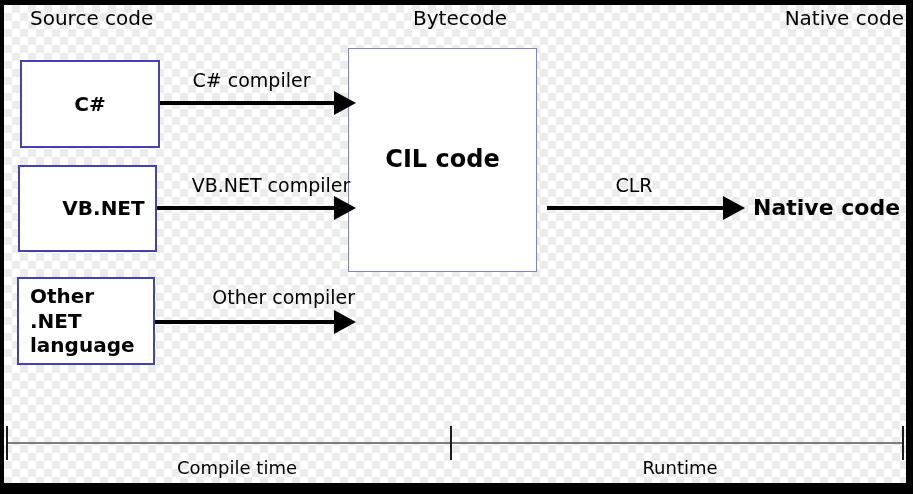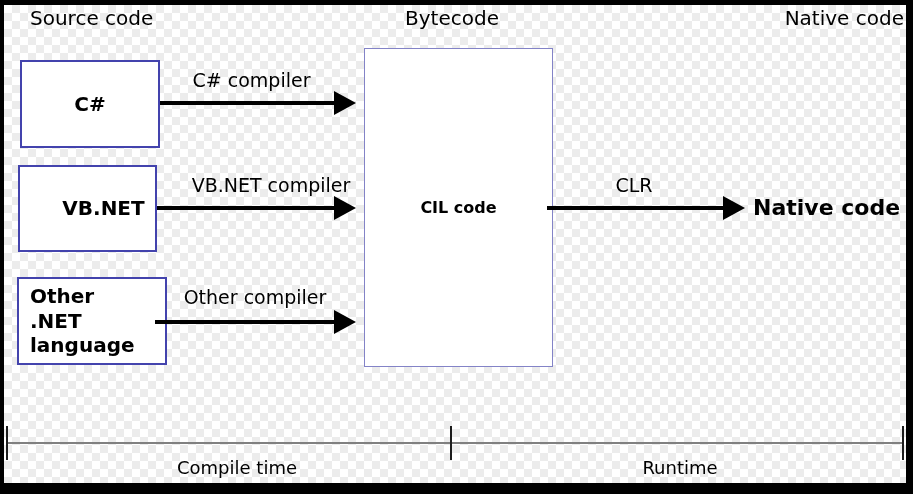--- a/index.html
+++ b/index.html
@@ -26,40 +26,40 @@
   }
 
   .abs { position: absolute; }
 
   .header {
     top: 0;
     font-size: 20px;
     line-height: 26px;
     white-space: nowrap;
   }
-  .header-bytecode { left: 401px; width: 110px; text-align: left; }
+  .header-bytecode { left: 401px; width: 110px; text-align: center; }
   .header-source  { left: 26px; }
   .header-native  { right: 2px; }
 
   .node {
     background: #ffffff;
     border: 2px solid #4343ad;
     display: flex;
     align-items: center;
     justify-content: center;
     font-weight: bold;
     font-size: 20px;
     line-height: 1.22;
   }
   .node-csharp { left: 16px;  top: 55px;  width: 140px; height: 88px; }
   .node-vbnet  { left: 14px;  top: 160px; width: 139px; height: 87px; padding-left: 32px; }
-  .node-other  { left: 13px;  top: 272px; width: 150px; height: 88px;
+  .node-other  { left: 13px;  top: 272px; width: 138px; height: 88px;
                  justify-content: center; text-align: left; padding-left: 11px; padding-right: 13px; }
-  .node-cil    { left: 360px; top: 43px;  width: 189px; height: 319px;
-                 border: 1px solid #8383c7; font-size: 16px; }
+  .node-cil    { left: 344px; top: 43px;  width: 189px; height: 224px;
+                 border: 1px solid #8383c7; font-size: 24px; }
 
   .arrow-line {
     height: 4px;
     background: #000;
   }
   .arrow-head {
     width: 0; height: 0;
     border-top: 12px solid transparent;
     border-bottom: 12px solid transparent;
     border-left: 22px solid #000;
@@ -127,21 +127,21 @@
     </div>
 
     <div class="abs arrow-label" style="left:156px; top:64px; width:183px;">C# compiler</div>
     <div class="abs arrow-line" style="left:156px; top:96px; width:176px;"></div>
     <div class="abs arrow-head" style="left:330px; top:86px;"></div>
 
     <div class="abs arrow-label" style="left:153px; top:169px; width:228px;">VB.NET compiler</div>
     <div class="abs arrow-line" style="left:153px; top:201px; width:179px;"></div>
     <div class="abs arrow-head" style="left:330px; top:191px;"></div>
 
-    <div class="abs arrow-label" style="left:151px; top:281px; width:200px;">Other compiler</div>
+    <div class="abs arrow-label" style="left:151px; top:281px; width:200px;text-align:right;">Other compiler</div>
     <div class="abs arrow-line" style="left:151px; top:315px; width:181px;"></div>
     <div class="abs arrow-head" style="left:330px; top:305px;"></div>
 
     <div class="abs arrow-label" style="left:532px; top:169px; width:196px;">CLR</div>
     <div class="abs arrow-line" style="left:543px; top:201px; width:178px;"></div>
     <div class="abs arrow-head" style="left:719px; top:191px;"></div>
 
     <div class="abs native-result">Native code</div>
 
     <div class="abs timeline-line"></div>

